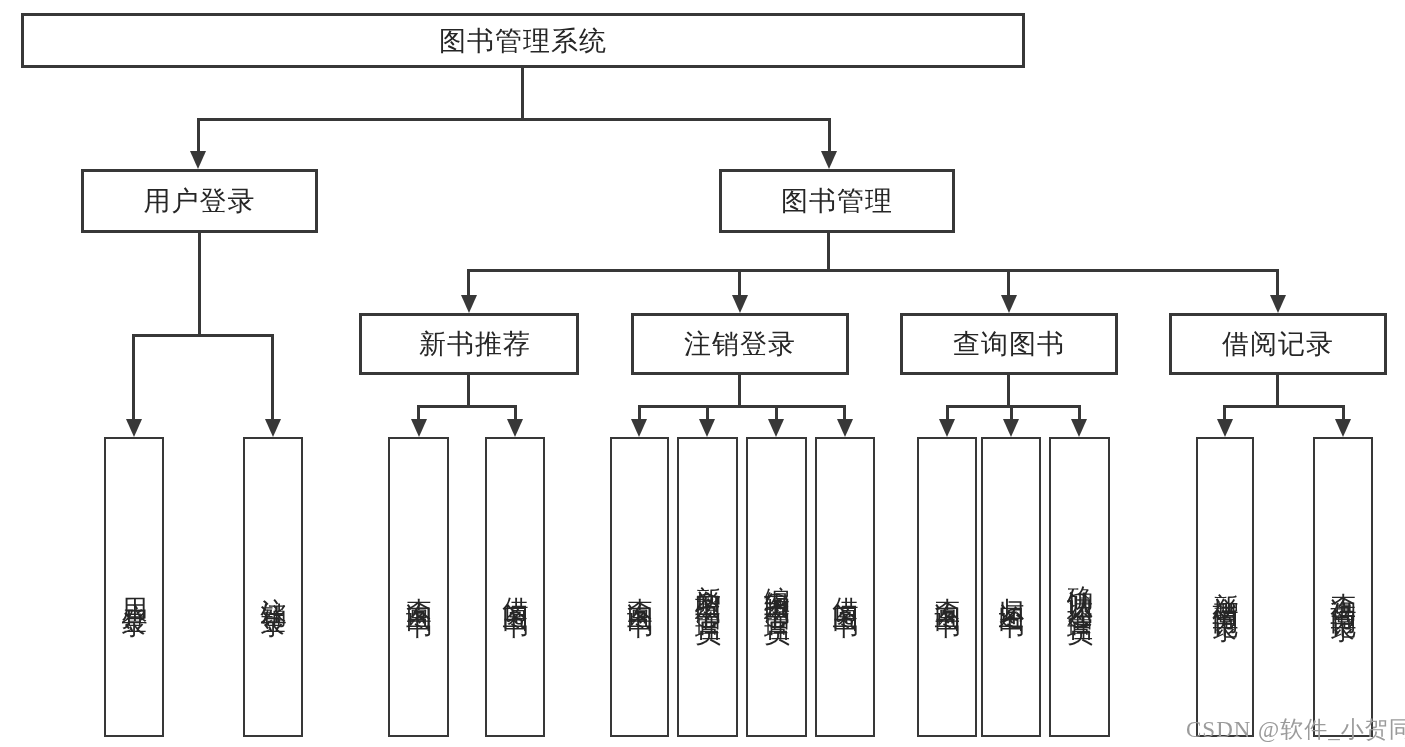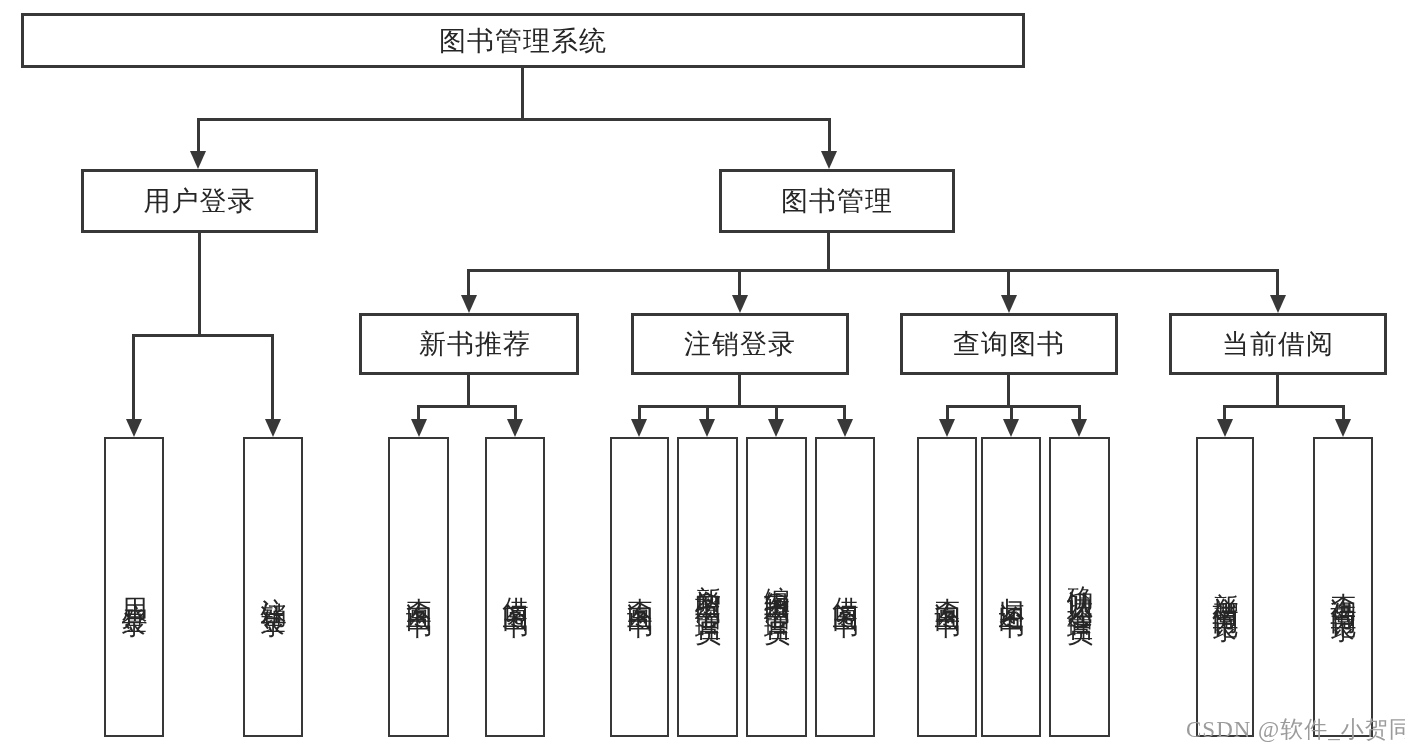--- a/index.html
+++ b/index.html
@@ -79,21 +79,21 @@
   <div class="node" style="left:359px;top:313px;width:220px;height:62px;padding-left:12px;">
     <span>新书推荐</span>
   </div>
   <div class="node" style="left:631px;top:313px;width:218px;height:62px;">
     <span>注销登录</span>
   </div>
   <div class="node" style="left:900px;top:313px;width:218px;height:62px;">
     <span>查询图书</span>
   </div>
   <div class="node" style="left:1169px;top:313px;width:218px;height:62px;">
-    <span>当前借阅</span>
+    <span>借阅记录</span>
   </div>
 
   <div class="node leaf" style="left:104px;top:437px;width:60px;height:300px;">
     <span class="vtext">用户登录</span>
   </div>
   <div class="node leaf" style="left:243px;top:437px;width:60px;height:300px;">
     <span class="vtext">注销登录</span>
   </div>
 
   <div class="node leaf" style="left:388px;top:437px;width:61px;height:300px;">

